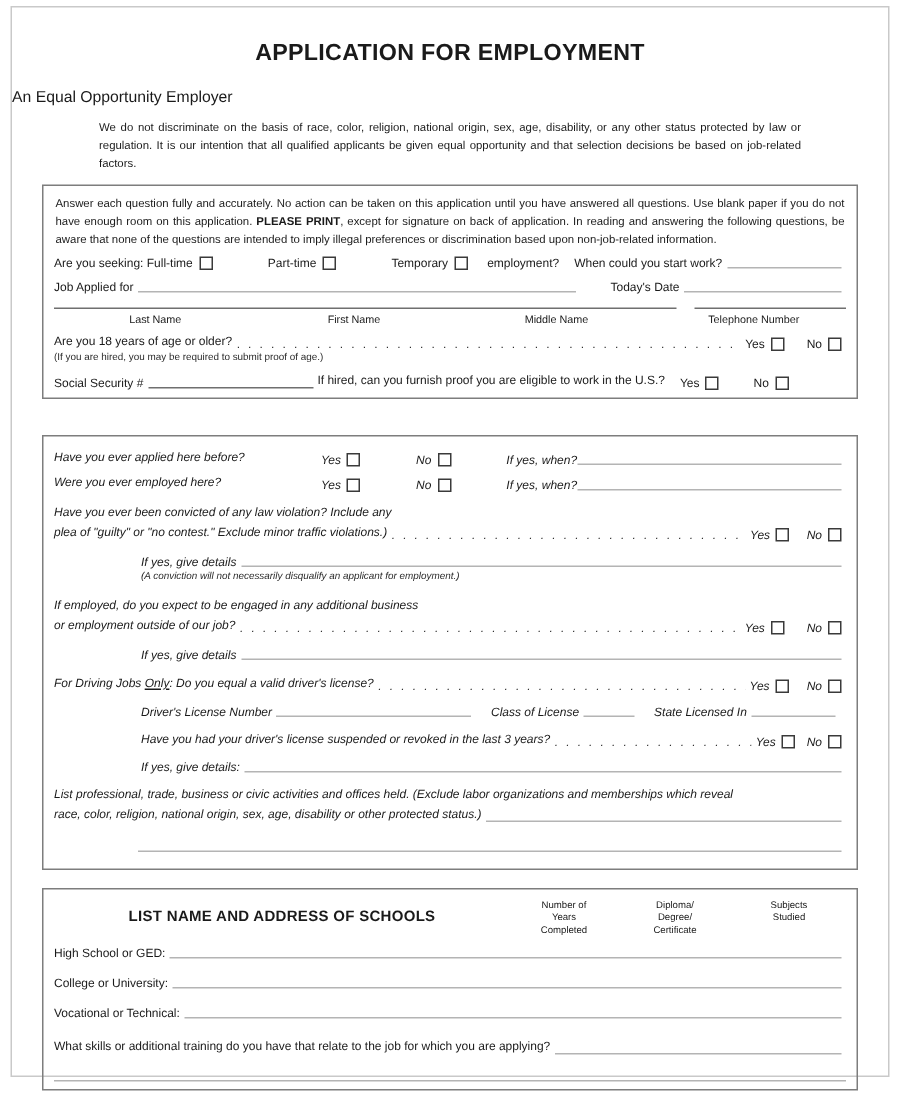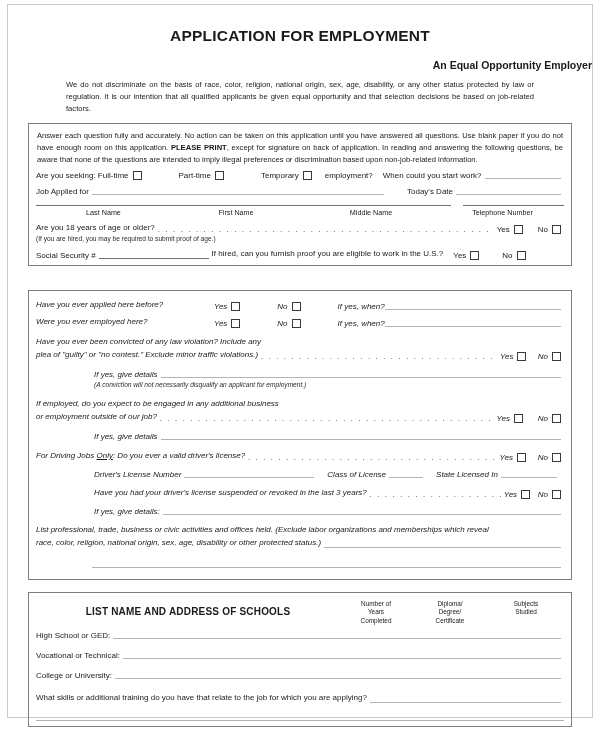--- a/index.html
+++ b/index.html
@@ -19,23 +19,23 @@
     background: #fff;
   }
   .title {
     text-align: center;
     font-size: 15.5px;
     font-weight: bold;
     letter-spacing: .2px;
     margin: 22px 0 0 0;
   }
   .subtitle {
-    text-align: right;
+    text-align: left;
     font-size: 10.5px;
-    font-weight: bold;
+    font-weight: normal;
     margin: 14px 0 0 0;
   }
   .eeo-para {
     margin: 8px 58px 0 58px;
     font-size: 7.6px;
     line-height: 1.55;
     text-align: justify;
   }
   .box {
     border: 1px solid #7d7d7d;
@@ -268,21 +268,21 @@
       </span>
     </div>
 
     <div class="row" style="margin-top:9px">
       <span class="indent"></span>
       <span class="lbl">If yes, give details</span>
       <span class="fill"></span>
     </div>
 
     <div class="row" style="margin-top:9px">
-      <span class="lbl q"><span>For Driving Jobs </span><span class="u">Only</span><span>: Do you ever a valid driver's license?</span></span>
+      <span class="lbl q"><span>For Driving Jobs </span><span class="u">Only</span><span>: Do you equal a valid driver's license?</span></span>
       <span class="dots">. . . . . . . . . . . . . . . . . . . . . . . . . . . . . . . . . . . . . . . . . . . . . . . . . . . . . . . . . . . . . . . . . . . . . . . . . .</span>
       <span class="yn">
         <span>Yes</span>
         <span class="cbox"></span>
       </span>
       <span class="gap-md"></span>
       <span class="yn">
         <span>No</span>
         <span class="cbox"></span>
       </span>
@@ -344,25 +344,25 @@
 Certificate</span></div>
       <div class="col-head" style="flex:0 0 76px"><span style="white-space:pre-line">Subjects
 Studied</span></div>
     </div>
 
     <div class="row" style="margin-top:6px">
       <span class="lbl">High School or GED:</span>
       <span class="fill"></span>
     </div>
     <div class="row" style="margin-top:11px">
+      <span class="lbl">College or University:</span>
+      <span class="fill"></span>
+    </div>
+    <div class="row" style="margin-top:11px">
       <span class="lbl">Vocational or Technical:</span>
-      <span class="fill"></span>
-    </div>
-    <div class="row" style="margin-top:11px">
-      <span class="lbl">College or University:</span>
       <span class="fill"></span>
     </div>
 
     <div class="row" style="margin-top:12px">
       <span class="lbl q">What skills or additional training do you have that relate to the job for which you are applying?</span>
       <span class="fill"></span>
     </div>
     <div class="blankline"></div>
 
   </div>

